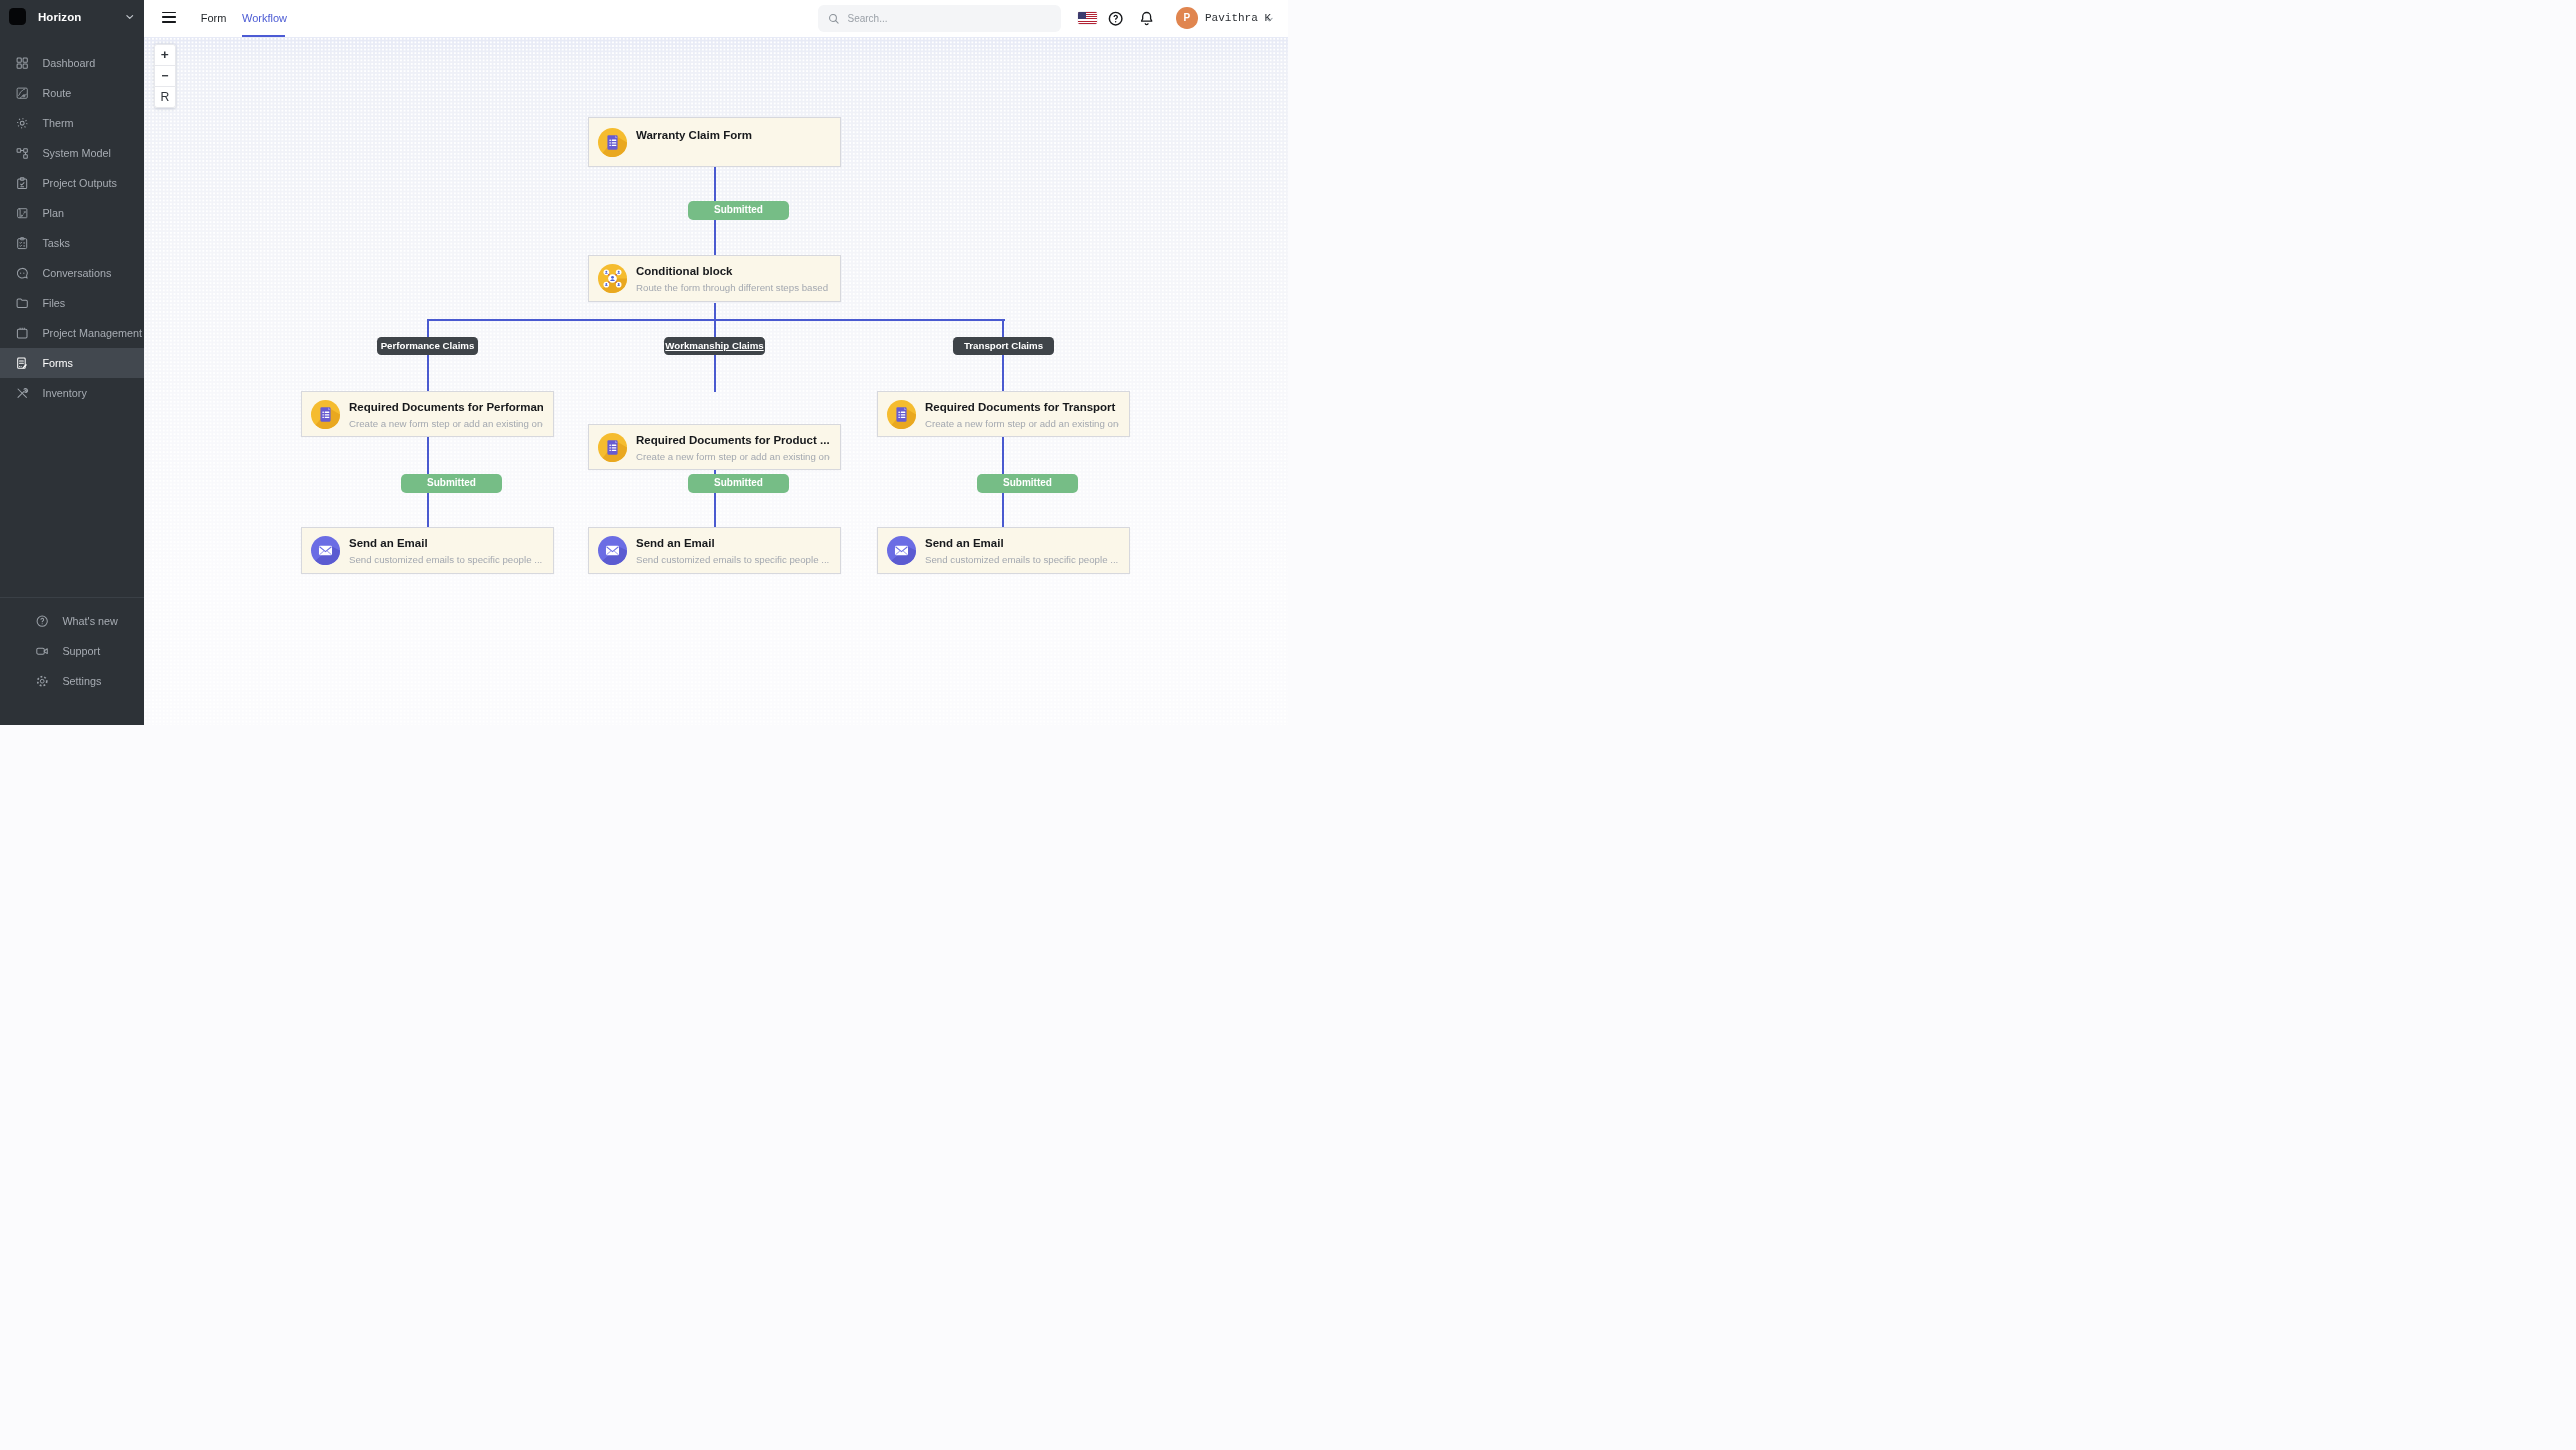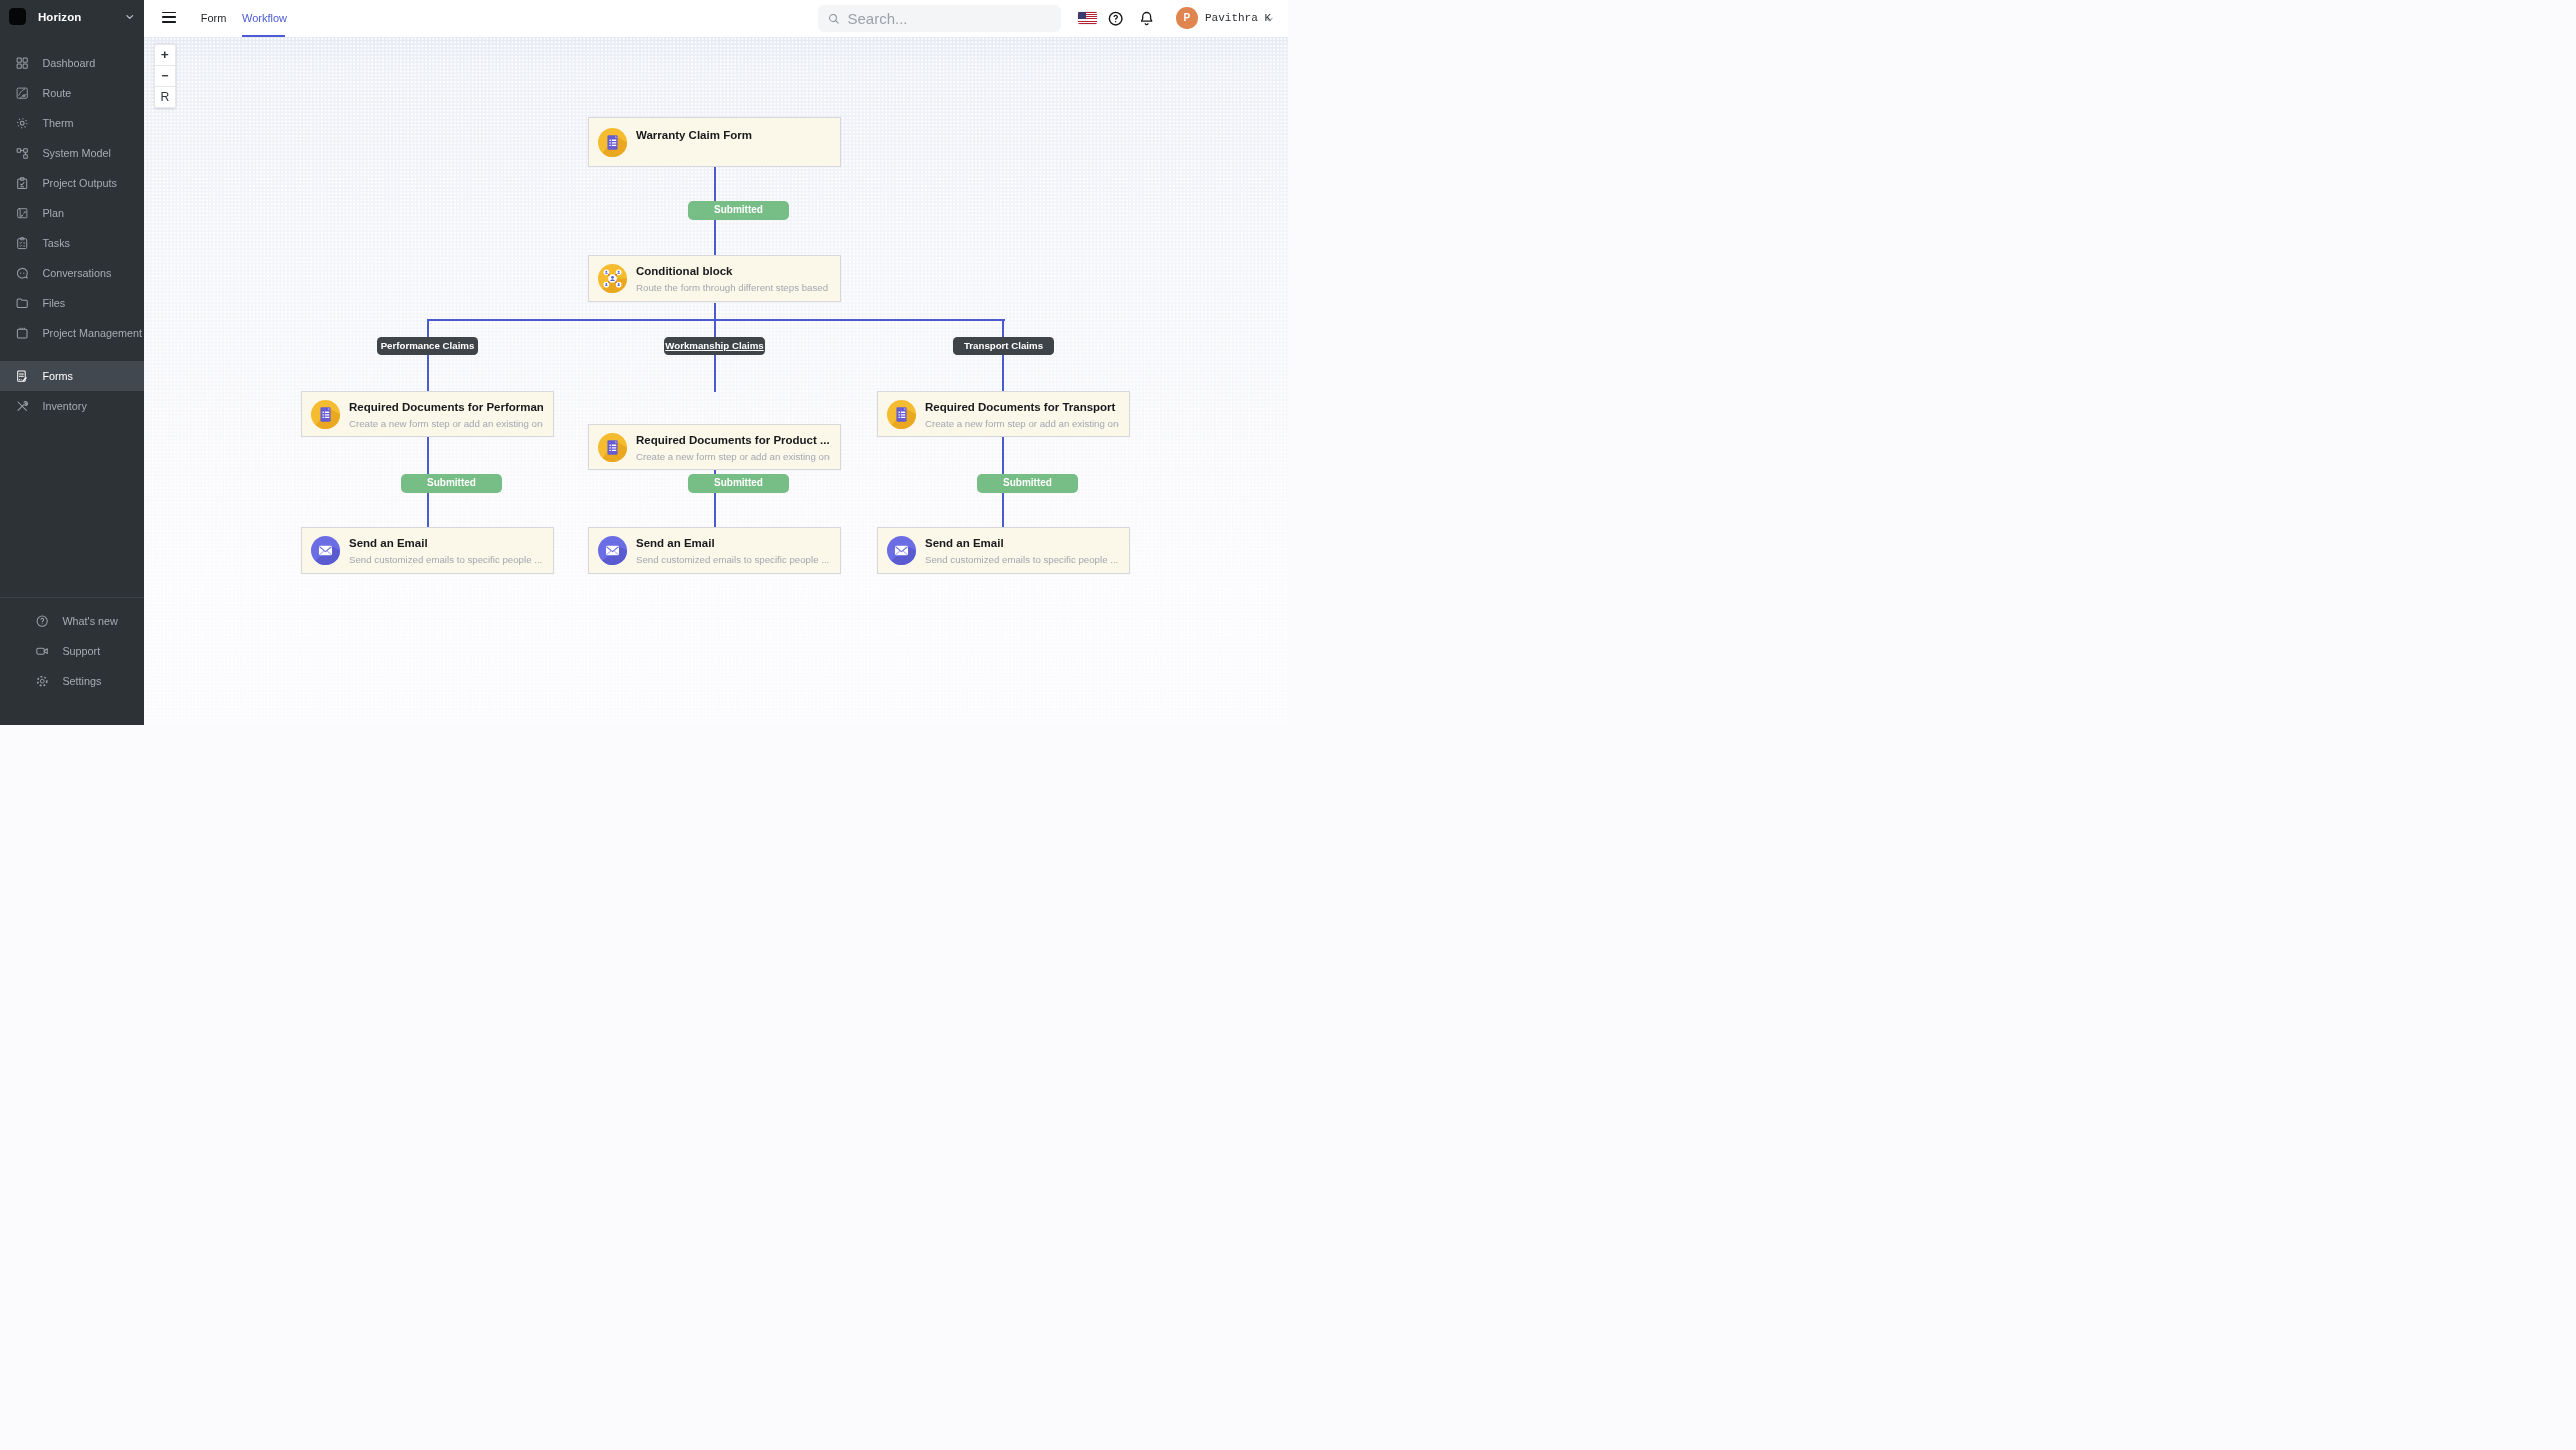--- a/index.html
+++ b/index.html
@@ -9,35 +9,35 @@
   
   .sidebar { position:absolute; left:0; top:0; width:144px; height:725px; background:#2d3237; color:#a7acb3; }
   .brand { display:flex; align-items:center; height:33px; padding:0 8.6px; }
   .brand-logo { width:16.5px; height:16.5px; background:#050608; border-radius:4.3px; margin-left:0.7px; }
   .brand-name { color:#ffffff; font-size:11.5px; font-weight:bold; margin-left:12.2px; letter-spacing:0.1px; }
   .brand-chevron { margin-left:auto; color:#c3c8ce; display:flex; }
   .nav { position:absolute; top:48px; left:0; right:0; }
   .nav-item { display:flex; align-items:center; height:30px; padding-left:15px; font-size:10.8px; cursor:pointer; }
   .nav-item .ic { width:14.4px; height:14.4px; flex:0 0 14.4px; display:flex; align-items:center; justify-content:center; color:#9aa0a7; }
   .nav-item .lbl { margin-left:13px; white-space:nowrap; }
-  .nav-item.active { background:#42484f; color:#ffffff;margin-top:13px; }
+  .nav-item.active { background:#42484f; color:#ffffff; }
   .nav-item.active .ic { color:#ffffff; }
   .side-footer { position:absolute; left:0; right:0; top:597px; border-top:0.7px solid #3a4046; padding-top:8px;padding-left:20px; }
   svg { display:block; }
 
   
   .topbar { position:absolute; left:144px; top:0; width:1144px; height:37px; background:#ffffff; }
   .hamburger { position:absolute; left:18px; top:11.5px; width:13.7px; cursor:pointer; }
   .hamburger span { display:block; height:1.7px; background:#17191c; border-radius:0.7px; margin-bottom:3px; }
   .tab { position:absolute; top:0; height:37px; line-height:37px; font-size:11px; cursor:pointer; }
   .tab-form { left:53px; width:33px; text-align:center; color:#1f2327; }
   .tab-workflow { left:98px; width:43px; text-align:center; color:#4c5bd4; }
   .tab-underline { position:absolute; left:98px; bottom:0; width:43px; height:2.5px; background:#4c5bd4; }
   .search { position:absolute; left:674px; top:5px; width:243px; height:27px; background:#f4f5f7; border-radius:5.8px; display:flex; align-items:center; padding:0 8.6px; }
-  .search input { border:none; outline:none; background:transparent; font-size:15px; color:#3a3f45; margin-left:7.2px; width:201px; font-family:"Liberation Sans",sans-serif; }
+  .search input { border:none; outline:none; background:transparent; font-size:10px; color:#3a3f45; margin-left:7.2px; width:201px; font-family:"Liberation Sans",sans-serif; }
   .search input::placeholder { color:#9ba1a8; }
   .flag { position:absolute; left:934px; top:12.2px; width:18.7px; height:12.2px; border-radius:1.4px; overflow:hidden; background:repeating-linear-gradient(180deg,#b22234 0 0.9px,#ffffff 0.9px 1.9px); box-shadow:0 0 0 0.4px #e3e4e8; cursor:pointer; }
   .flag .canton { position:absolute; left:0; top:0; width:8px; height:6.6px; background:#3c3b6e; background-image:radial-gradient(#ffffff 0.4px, transparent 0.6px); background-size:2px 1.7px; }
   .icon-btn { position:absolute; top:10px; width:17.3px; height:17.3px; color:#17191c; cursor:pointer; }
   .avatar { position:absolute; left:1032px; top:7.2px; width:21.6px; height:21.6px; border-radius:50%; background:#e0854f; color:#ffffff; font-size:10px; font-weight:bold; display:flex; align-items:center; justify-content:center; cursor:pointer; }
   .username { position:absolute; left:1061px; top:0; height:37px; line-height:37px; font-size:11px; color:#2a2e33; cursor:pointer;font-family:Liberation Mono, monospace; }
   .user-chevron { position:absolute; left:1120px; top:13.7px; color:#9aa0a6; cursor:pointer; }
 
   
   .canvas { position:absolute; left:144px; top:37px; width:1144px; height:689px;

